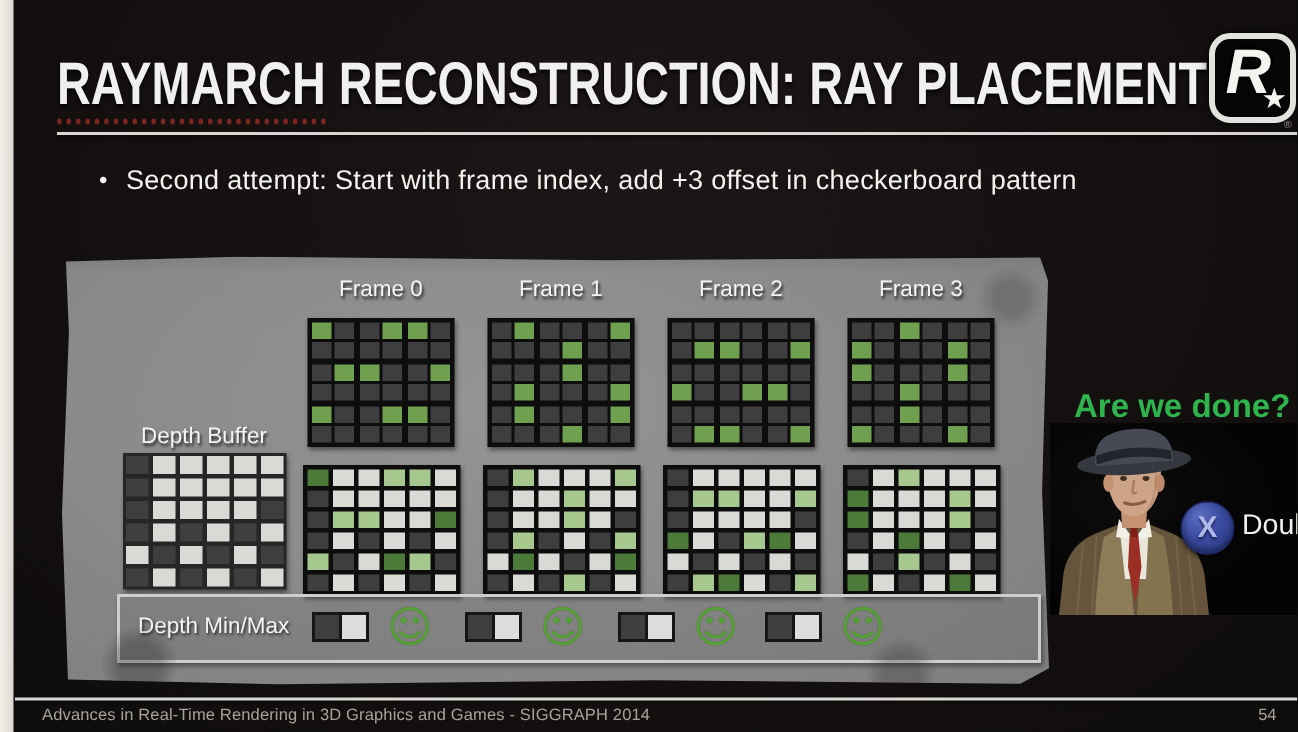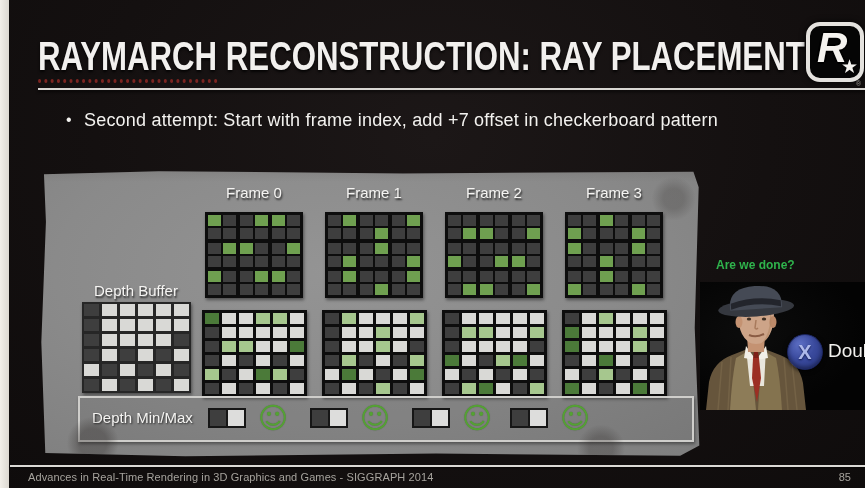--- a/index.html
+++ b/index.html
@@ -59,21 +59,21 @@
     background:rgba(0,0,0,.05);box-shadow:1px 2px 3px rgba(0,0,0,.4);
   }
   .minmax-label{position:absolute;left:12px;top:11px;color:#f5f4f2;font-size:15px;text-shadow:1px 1px 2px rgba(0,0,0,.7);}
   .mm-group{position:absolute;top:7px;display:flex;align-items:center;gap:12px;}
   .sq-pair{display:flex;background:#161616;padding:2px;gap:2px;}
   .sq{width:16px;height:16px;}
   .sq-dark{background:#3e3e3e;}
   .sq-light{background:#dddddc;}
   .smiley{font-family:"DejaVu Sans", sans-serif;font-size:29px;line-height:26px;color:#54a233;text-shadow:0 0 1px rgba(0,0,0,.3);}
   
-  .meme-question{position:absolute;left:716px;top:258px;font-size:12px;font-weight:700;color:#2fb34c;}
+  .meme-question{position:absolute;left:716px;top:258px;font-size:22px;font-weight:700;color:#2fb34c;}
   .meme-photo{
     position:absolute;left:700px;top:282px;width:165px;height:128px;
     background:radial-gradient(ellipse at 30% 40%, #0c0c0c 0%, #030303 70%);
   }
   .doubt-btn{
     position:absolute;left:87px;top:52px;width:34px;height:34px;border-radius:50%;
     background:radial-gradient(circle at 35% 28%, #5d6fc4 0%, #3a4a9d 45%, #27357f 100%);
     border:1px solid #1b2560;display:flex;align-items:center;justify-content:center;
     box-shadow:0 1px 4px rgba(0,0,0,.8), inset 0 -2px 4px rgba(0,0,0,.4);
   }
@@ -93,21 +93,21 @@
   <h1 class="title"><span class="hl">RAYMARCH</span><span> RECONSTRUCTION: RAY PLACEMENT</span></h1>
   <div class="title-rule"></div>
 
   <div class="logo">
     <span class="logo-r">R</span>
     <span class="logo-star">★</span>
   </div>
   <span class="logo-reg">®</span>
 
   <div class="bullet-row">
-    <span class="dot">•</span><span>Second attempt: Start with frame index, add +7 offset in checkerboard pattern</span>
+    <span class="dot">•</span><span>Second attempt: Start with frame index, add +3 offset in checkerboard pattern</span>
   </div>
 
   <section class="panel">
     <div class="frame-label" style="left:165px">Frame 0</div>
     <div class="frame-label" style="left:285px">Frame 1</div>
     <div class="frame-label" style="left:405px">Frame 2</div>
     <div class="frame-label" style="left:525px">Frame 3</div>
 
     <div class="grid" style="left:165px;top:42px">
         <div class="grid-row" style="margin-bottom: 2px;">
@@ -640,14 +640,14 @@
       </g>
     </svg>
     <div class="doubt-btn">
       <span class="doubt-x">X</span>
     </div>
     <span class="doubt-label">Doubt</span>
   </div>
 
   <div class="footer-rule"></div>
   <div class="footer-text">Advances in Real-Time Rendering in 3D Graphics and Games - SIGGRAPH 2014</div>
-  <div class="footer-page">85</div>
+  <div class="footer-page">54</div>
 </div>
 
 </body></html>

